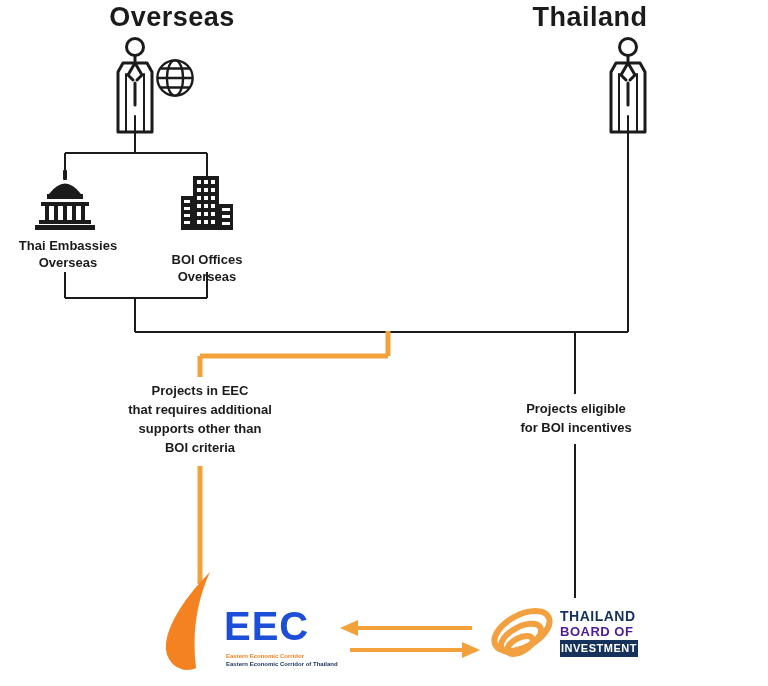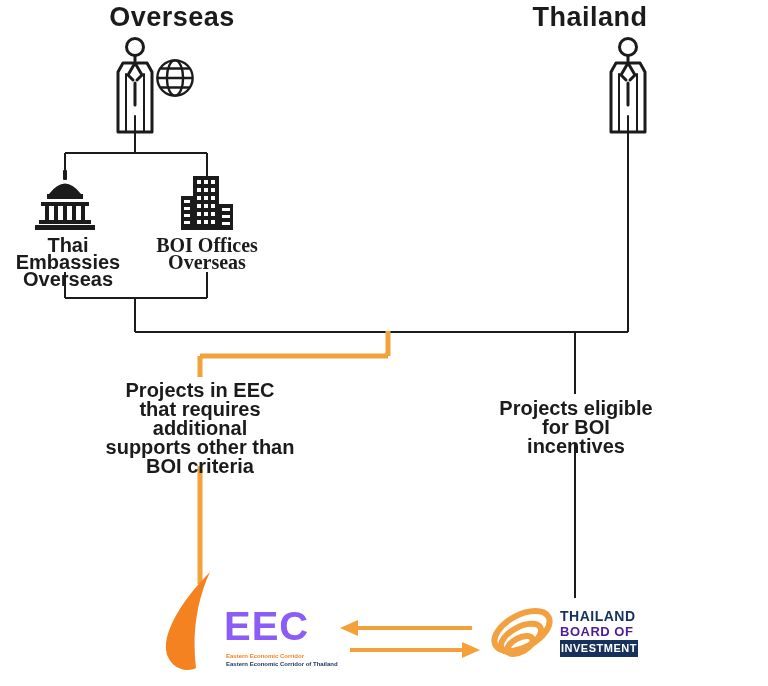--- a/index.html
+++ b/index.html
@@ -7,38 +7,38 @@
     position:relative;width:692px;height:686px;background:#ffffff;
     font-family:"Liberation Sans",sans-serif;overflow:hidden;
   }
   .title{
     position:absolute;font-weight:800;font-size:27px;color:#1b1b1b;
     text-align:center;letter-spacing:0.5px;
   }
   .title-overseas{left:96px;top:2px;width:152px;}
   .title-thailand{left:514px;top:2px;width:152px;}
   .label{
-    position:absolute;font-weight:700;font-size:20px;line-height:17px;
+    position:absolute;font-weight:700;font-size:13px;line-height:17px;
     color:#1b1b1b;text-align:center;white-space:pre-line;
   }
   .label-embassies{left:0px;top:237px;width:136px;}
-  .label-boioffices{left:147px;top:237px;width:120px;font-family:Liberation Serif, serif;}
+  .label-boioffices{left:147px;top:251px;width:120px;}
   .label-eec-branch{left:105px;top:381px;width:190px;line-height:19px;}
   .label-boi-branch{left:492px;top:399px;width:168px;line-height:19px;}
   .connectors{position:absolute;left:0;top:0;pointer-events:none;}
   .icon{position:absolute;}
   .icon-person-overseas{left:106px;top:36px;width:58px;height:98px;}
   .icon-globe{left:154px;top:57px;width:42px;height:42px;}
   .icon-person-thailand{left:599px;top:36px;width:58px;height:98px;}
   .icon-embassy{left:33px;top:168px;width:64px;height:64px;}
   .icon-offices{left:177px;top:174px;width:60px;height:58px;}
   .eec-droplet{left:160px;top:570px;width:62px;height:102px;}
   .eec-acronym{
     position:absolute;left:224px;top:604px;font-size:40px;font-weight:800;
-    color:#8b5cf6;letter-spacing:1px;
+    color:#1d4ed8;letter-spacing:1px;
   }
   .eec-captions{position:absolute;left:226px;top:652px;width:130px;}
   .eec-cap1{font-size:6px;font-weight:700;color:#F58220;line-height:8px;}
   .eec-cap2{font-size:6px;font-weight:700;color:#16325C;line-height:8px;}
   .boi-swirl{left:486px;top:597px;width:72px;height:76px;}
   .boi-text{position:absolute;left:560px;top:609px;line-height:15px;}
   .boi-line1{font-size:14px;font-weight:800;color:#16325C;letter-spacing:0.5px;}
   .boi-line2{font-size:13px;font-weight:800;color:#4c1d95;letter-spacing:0.5px;}
   .boi-line3{
     display:inline-block;font-size:11px;font-weight:800;color:#ffffff;

